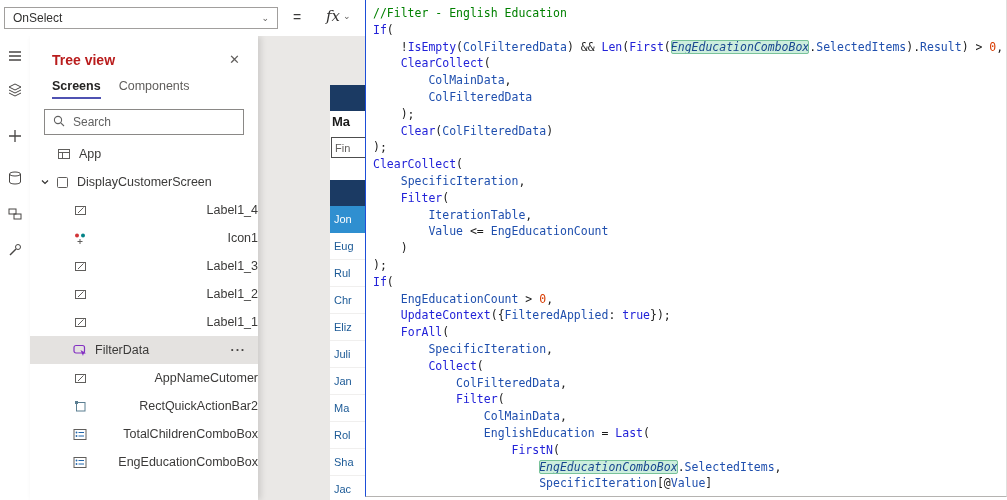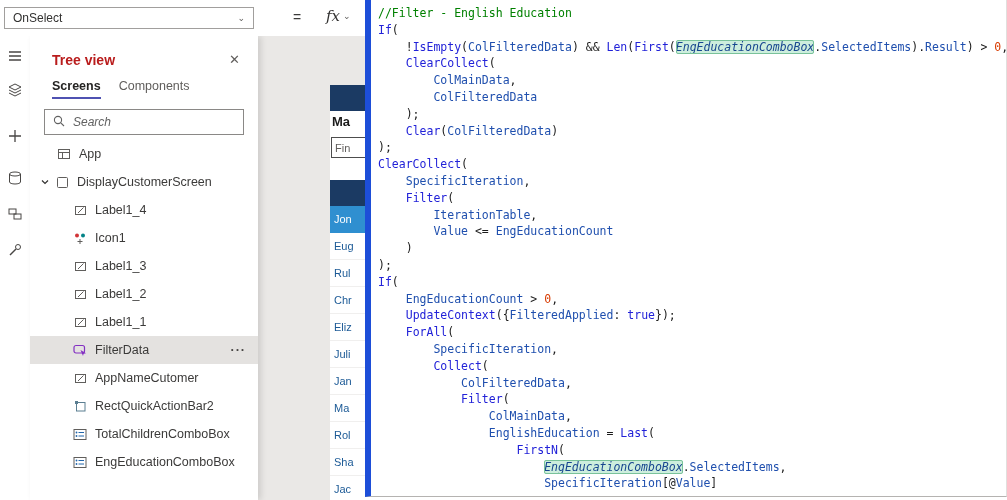--- a/index.html
+++ b/index.html
@@ -3,32 +3,32 @@
 <meta charset="utf-8">
 <style>
   html,body{margin:0;padding:0;}
   body{
     width:1007px;height:500px;position:relative;overflow:hidden;
     background:#ffffff;font-family:"Liberation Sans",sans-serif;color:#252423;
   }
   
   .topbar{position:absolute;left:0;top:0;width:365px;height:36px;background:#fff;z-index:5;}
   .prop-dropdown{
-    position:absolute;left:4px;top:7px;width:250px;height:22px;box-sizing:border-box;
+    position:absolute;left:4px;top:7px;width:274px;height:22px;box-sizing:border-box;
     border:1px solid #a19f9d;background:#fff;display:flex;align-items:center;
     justify-content:space-between;padding:0 8px;font-size:12px;color:#323130;cursor:default;
   }
   .equals{position:absolute;left:293px;top:9px;font-size:14px;color:#3b3a39;}
   .fx-wrap{position:absolute;left:326px;top:7px;display:flex;align-items:center;gap:3px;}
   .fx{font-family:"DejaVu Serif",serif;font-style:italic;font-size:15px;color:#323130;}
   .chev{font-size:9px;color:#605e5c;line-height:1;}
   
   .code-editor{
     position:absolute;left:365px;top:0;width:642px;height:497px;box-sizing:border-box;
-    background:#fff;border-left:6px solid #1d4ed8;border-bottom:1px solid #b5b3b1;border-right:1px solid #e1dfdd;
+    background:#fff;border-left:1px solid #1d4ed8;border-bottom:1px solid #b5b3b1;border-right:1px solid #e1dfdd;
     font-family:"DejaVu Sans Mono",monospace;font-size:11.5px;line-height:16.8px;
     padding:5px 0 0 7px;overflow:hidden;z-index:6;
   }
   .code-line{white-space:pre;height:16.8px;}
   .tok-c{color:#008000;}
   .tok-f{color:#2222d8;}
   .tok-v{color:#1f4fae;}
   .tok-p{color:#1b1b1b;}
   .tok-n{color:#d83b01;}
   .tok-k{color:#2222d8;}
@@ -52,30 +52,30 @@
   }
   .tree-header{display:flex;justify-content:space-between;align-items:center;padding:14px 14px 4px 22px;}
   .tree-title{font-size:14px;font-weight:700;color:#b91c1c;}
   .close-btn{font-size:13px;color:#605e5c;cursor:pointer;padding:2px 4px;}
   .tabs{display:flex;gap:18px;padding:2px 0 0 22px;}
   .tab{font-size:12.5px;color:#605e5c;line-height:22px;border-bottom:2px solid transparent;cursor:pointer;}
   .tab.active{color:#252423;font-weight:700;border-bottom-color:#4f52b2;}
   .search-wrap{position:relative;margin:10px 14px 0 14px;}
   .search-input{
     width:100%;height:26px;box-sizing:border-box;border:1px solid #8a8886;border-radius:0;
-    padding:0 6px 0 28px;font-size:12px;font-family:"Liberation Sans",sans-serif;color:#323130;outline:none;font-style:italic;
+    padding:0 6px 0 28px;font-size:12px;font-family:"Liberation Sans",sans-serif;color:#323130;outline:none;
   }
   .search-input::placeholder{color:#616161;}
   .search-icon{position:absolute;left:8px;top:5px;}
   .tree-items{position:absolute;left:0;right:0;top:104px;bottom:0;overflow:hidden;}
   .tree-row{display:flex;align-items:center;height:28px;font-size:12.5px;color:#3b3a39;cursor:pointer;}
   .tree-row.selected{background:#e4e2e0;}
   .tree-row.indent0{padding-left:10px;}
   .tree-row.indent1{padding-left:26px;}
-  .tree-row.indent2{padding-left:42px;}
+  .tree-row.indent2{padding-left:42px;justify-content:space-between;}
   .tree-chev{width:14px;display:inline-flex;align-items:center;}
   .tree-icon{width:16px;margin-right:7px;display:inline-flex;align-items:center;justify-content:center;}
   .tree-label{white-space:nowrap;}
   .row-dots{margin-left:auto;padding-right:12px;color:#484644;font-weight:700;letter-spacing:1px;}
   
   .canvas{position:absolute;left:258px;top:36px;width:107px;height:464px;background:#eae8e6;z-index:1;}
   .app-frag{position:absolute;left:72px;top:49px;width:35px;height:415px;background:#fff;overflow:hidden;padding-left:48px;}
   .app-bar{position:absolute;left:0;width:45px;height:26px;background:#1b3a63;}
   .bar1{top:0;}
   .bar2{top:95px;}

